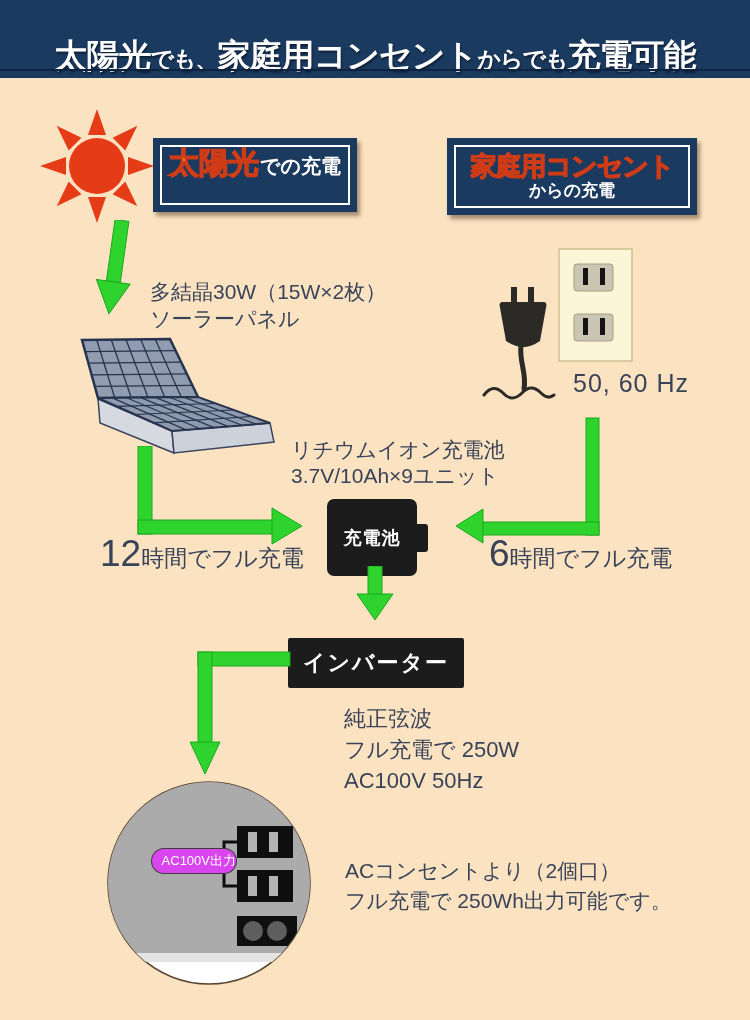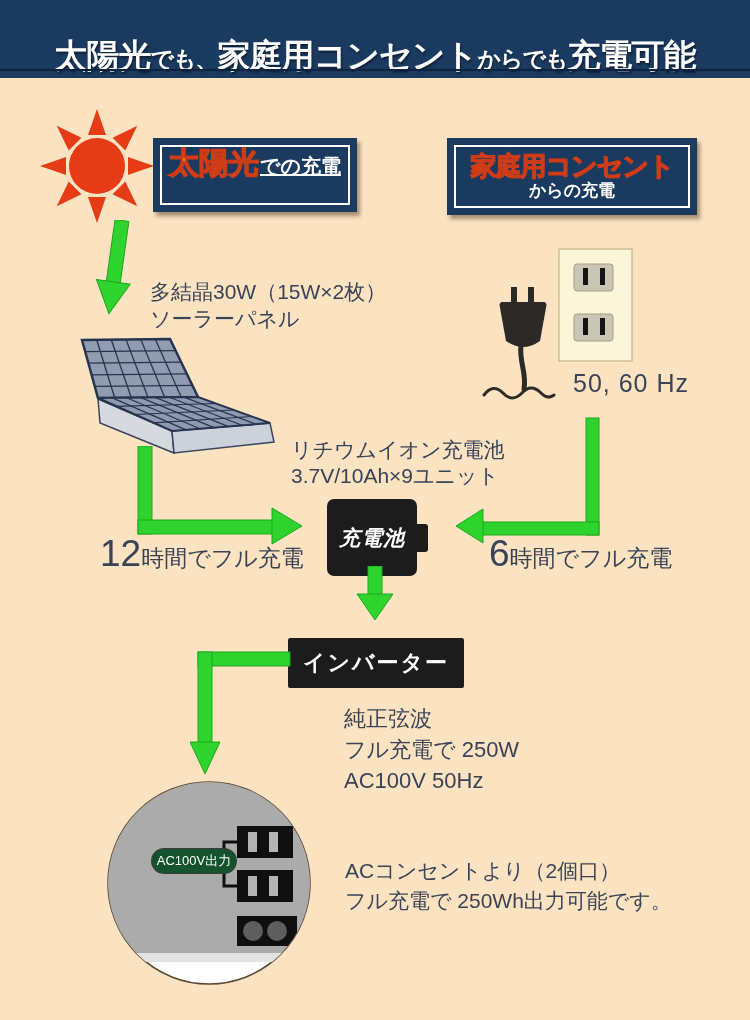--- a/index.html
+++ b/index.html
@@ -39,47 +39,47 @@
   .badge-solar{left:153px;top:138px;width:204px;height:74px;}
   .badge-solar .inner{flex-direction:row;align-items:baseline;gap:1px;}
   .badge-outlet{left:447px;top:138px;width:250px;height:77px;}
   .orange-glow{
     color:#f9a722;font-weight:bold;
     -webkit-text-stroke:1.2px #cf3b16;
     text-shadow:0 0 1px #cf3b16;
     white-space:nowrap;
   }
   .badge-solar .orange-glow{font-size:30px;}
-  .badge-solar .white-sub{font-size:20px;font-weight:bold;color:#fff;text-decoration:underline;}
+  .badge-solar .white-sub{font-size:20px;font-weight:bold;color:#fff;}
   .badge-outlet .orange-glow{font-size:26px;letter-spacing:-1px;}
   .badge-outlet .white-sub{font-size:17px;font-weight:bold;color:#fff;margin-top:2px;}
   
   .tblock{position:absolute;white-space:nowrap;}
   .panel-label{left:150px;top:278px;font-size:21px;line-height:27px;}
   .battery-spec{left:291px;top:437px;font-size:21px;line-height:26px;}
   .freq{left:573px;top:369px;font-size:25px;letter-spacing:1px;}
   .charge-time{font-size:23px;}
   .charge-time .num{font-size:37px;}
   .time-left{left:100px;top:533px;}
   .time-right{left:489px;top:533px;}
   .inverter-spec{left:344px;top:703px;font-size:22px;line-height:31px;}
   .output-desc{left:345px;top:856px;font-size:21px;line-height:30px;}
   
   .black-box{
     position:absolute;background:#1c1c1c;color:#fff;
     display:flex;align-items:center;justify-content:center;font-weight:bold;
   }
-  .battery-box{left:327px;top:499px;width:90px;height:77px;border-radius:7px;font-size:21px;letter-spacing:1px;font-style:italic;}
+  .battery-box{left:327px;top:499px;width:90px;height:77px;border-radius:7px;font-size:18px;letter-spacing:1px;}
   .battery-tab{position:absolute;left:416px;top:524px;width:12px;height:28px;background:#1c1c1c;border-radius:0 3px 3px 0;}
   .inverter-box{left:288px;top:638px;width:176px;height:50px;border-radius:2px;font-size:22px;letter-spacing:2px;}
   
   .ac-pill{
     position:absolute;left:152px;top:849px;width:84px;height:24px;
-    background:#14532d;border-radius:12px;color:#fff;
-    display:flex;align-items:center;justify-content:center;
+    background:#d946ef;border-radius:12px;color:#fff;
+    display:flex;align-items:center;justify-content:flex-end;
     font-size:13px;box-shadow:0 0 0 1px #3c3c3c;
   }
   svg{position:absolute;display:block;}
   .arrow{fill:#2ed32e;stroke:#1da81d;stroke-width:1;}
 </style>
 </head>
 <body>
 
 <div class="stage">
 

